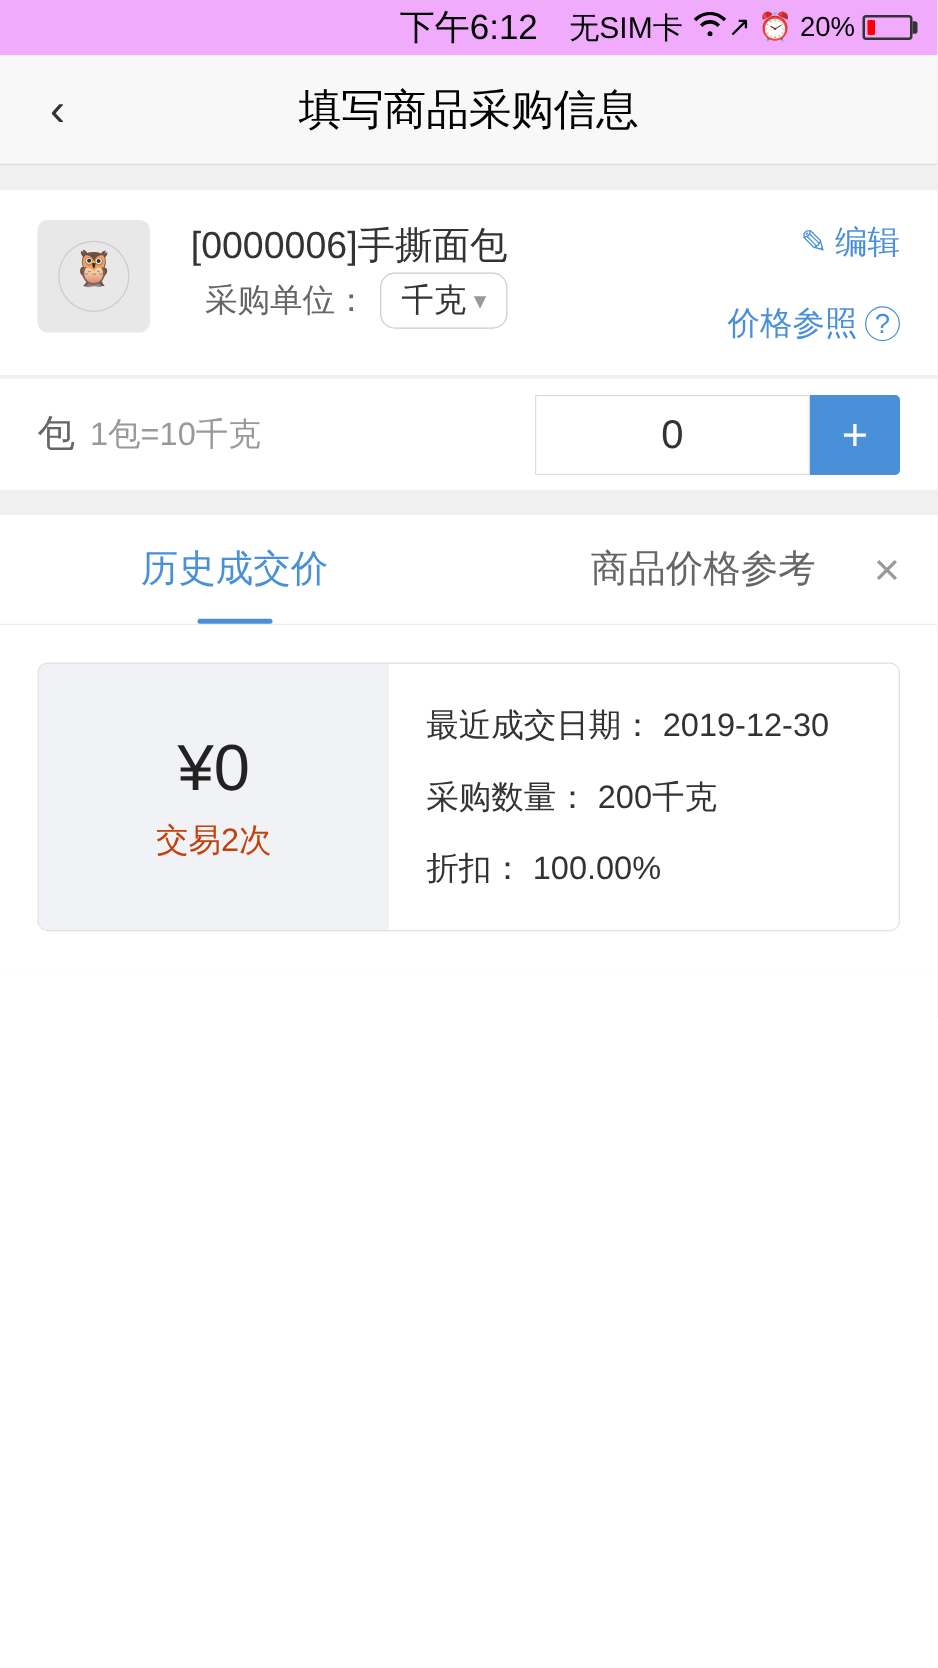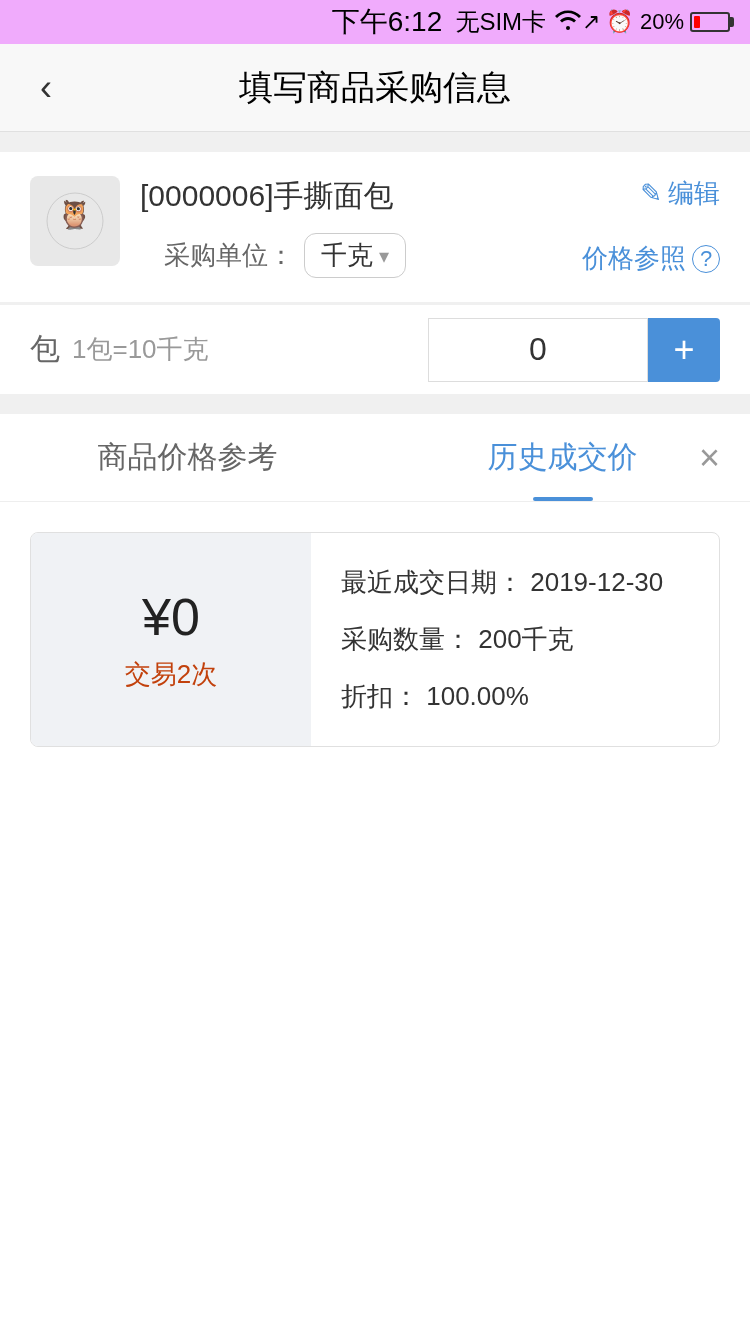--- a/index.html
+++ b/index.html
@@ -29,21 +29,20 @@
       align-items: center;
       gap: 8px;
       font-size: 24px;
     }
     .status-center {
       font-size: 28px;
       font-weight: 500;
       position: absolute;
       left: 50%;
       transform: translateX(-50%);
-      margin-left: 12px;
     }
     .status-right {
       display: flex;
       align-items: center;
       gap: 6px;
       font-size: 22px;
     }
     .battery {
       display: inline-flex;
       align-items: center;
@@ -124,21 +123,22 @@
       background: #e8e8e8;
       border-radius: 8px;
       display: flex;
       align-items: center;
       justify-content: center;
       flex-shrink: 0;
     }
     .product-info {
       display: flex;
       flex-direction: column;
-      gap: 16px;
+      gap: 1px;
+      align-items: flex-end;
     }
     .product-name {
       font-size: 30px;
       color: #333;
       font-weight: 400;
     }
     .product-unit-row {
       display: flex;
       align-items: center;
       gap: 10px;
@@ -425,26 +425,26 @@
     <div class="quantity-plus">
       <span>+</span>
     </div>
   </div>
 </div>
 
 <div class="divider-thick"></div>
 
 <div class="tabs-panel">
   <div class="tabs-header">
-    <div class="tab-item tab-inactive">
-      <span class="tab-label">商品价格参考</span>
-    </div>
     <div class="tab-item tab-active">
       <span class="tab-label">历史成交价</span>
       <div class="tab-underline"></div>
+    </div>
+    <div class="tab-item tab-inactive">
+      <span class="tab-label">商品价格参考</span>
     </div>
     <span class="tab-close">×</span>
   </div>
 
   <div class="history-content">
     <div class="transaction-card">
       <div class="transaction-left">
         <span class="transaction-price">¥0</span>
         <span class="transaction-count">交易2次</span>
       </div>

